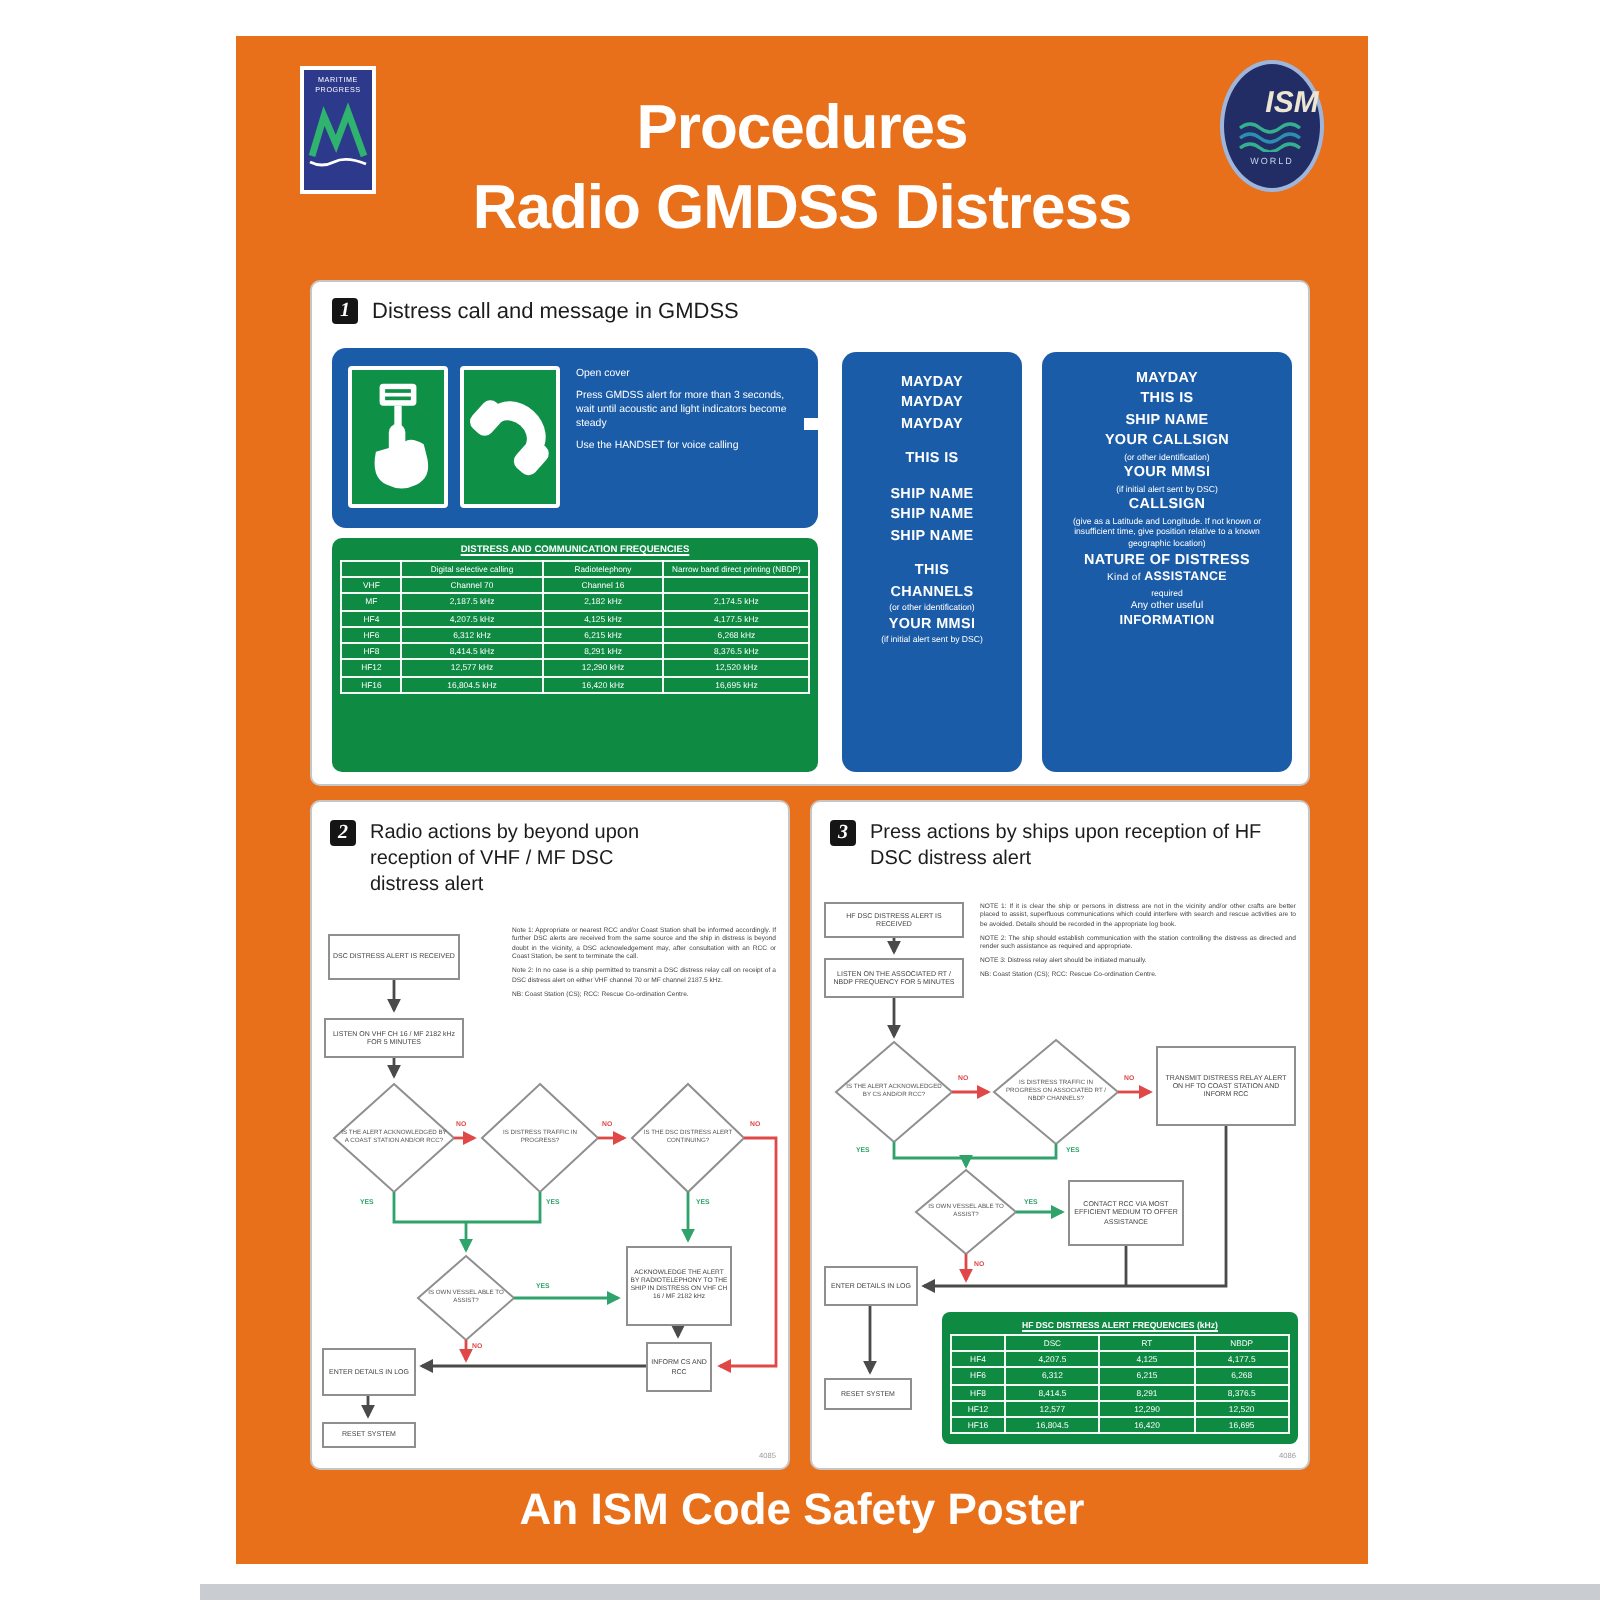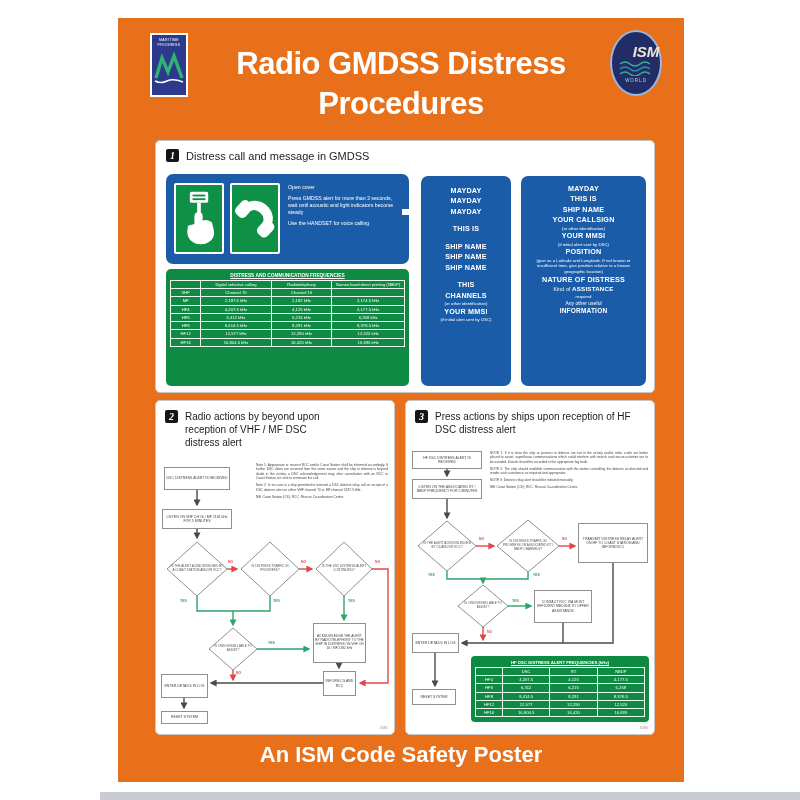--- a/index.html
+++ b/index.html
@@ -57,22 +57,22 @@
     <div class="logo-mp">
       <div class="t"><span>MARITIME</span><br>
       <span>PROGRESS</span></div>
       <svg width="34" height="38" viewBox="0 0 34 38">
         <polyline points="4,30 10,10 16,24 22,8 30,30" fill="none" stroke="#2FB36F" stroke-width="3.4"></polyline>
         <path d="M3 33 q6 3 12 0 q6 -3 16 1" fill="none" stroke="#ffffff" stroke-width="1.4"></path>
       </svg>
     </div>
 
     <div class="title">
+      <div>Procedures</div>
       <div>Radio GMDSS Distress</div>
-      <div>Procedures</div>
     </div>
 
     <div class="logo-ism">
       <div class="oval">
         <div class="ism">ISM</div>
         <svg width="36" height="16" viewBox="0 0 36 16">
           <path d="M2 4 q5 -4 10 0 t10 0 t10 0" fill="none" stroke="#35B08F" stroke-width="1.6"></path>
           <path d="M2 9 q5 -4 10 0 t10 0 t10 0" fill="none" stroke="#2D8FB0" stroke-width="1.6"></path>
           <path d="M2 14 q5 -4 10 0 t10 0 t10 0" fill="none" stroke="#35B08F" stroke-width="1.6"></path>
         </svg>
@@ -139,21 +139,21 @@
       </div>
 
       <div class="mayday" style="left:365px;top:35px;width:125px;height:210px;padding-top:8px;">
         <div class="b">MAYDAY</div>
         <div class="b">THIS IS</div>
         <div class="b">SHIP NAME</div>
         <div class="b">YOUR CALLSIGN</div>
         <div class="sm">(or other identification)</div>
         <div class="b">YOUR MMSI</div>
         <div class="sm">(if initial alert sent by DSC)</div>
-        <div class="b">POSITION</div>
+        <div class="b">CALLSIGN</div>
         <div class="sm">(give as a Latitude and Longitude. If not known or insufficient time, give position relative to a known geographic location)</div>
         <div class="b">NATURE OF DISTRESS</div>
         <div class="b" style="font-size:6.2px;"><span style="font-weight:normal;font-size:5px;">Kind of </span><span>ASSISTANCE</span></div>
         <div class="sm">required</div>
         <div class="sm" style="font-size:5px;">Any other useful</div>
         <div class="b" style="font-size:6.5px;">INFORMATION</div>
       </div>
 
       <div class="gtable" style="left:10px;top:128px;width:243px;height:117px;">
         <div class="ttl">DISTRESS AND COMMUNICATION FREQUENCIES</div>

